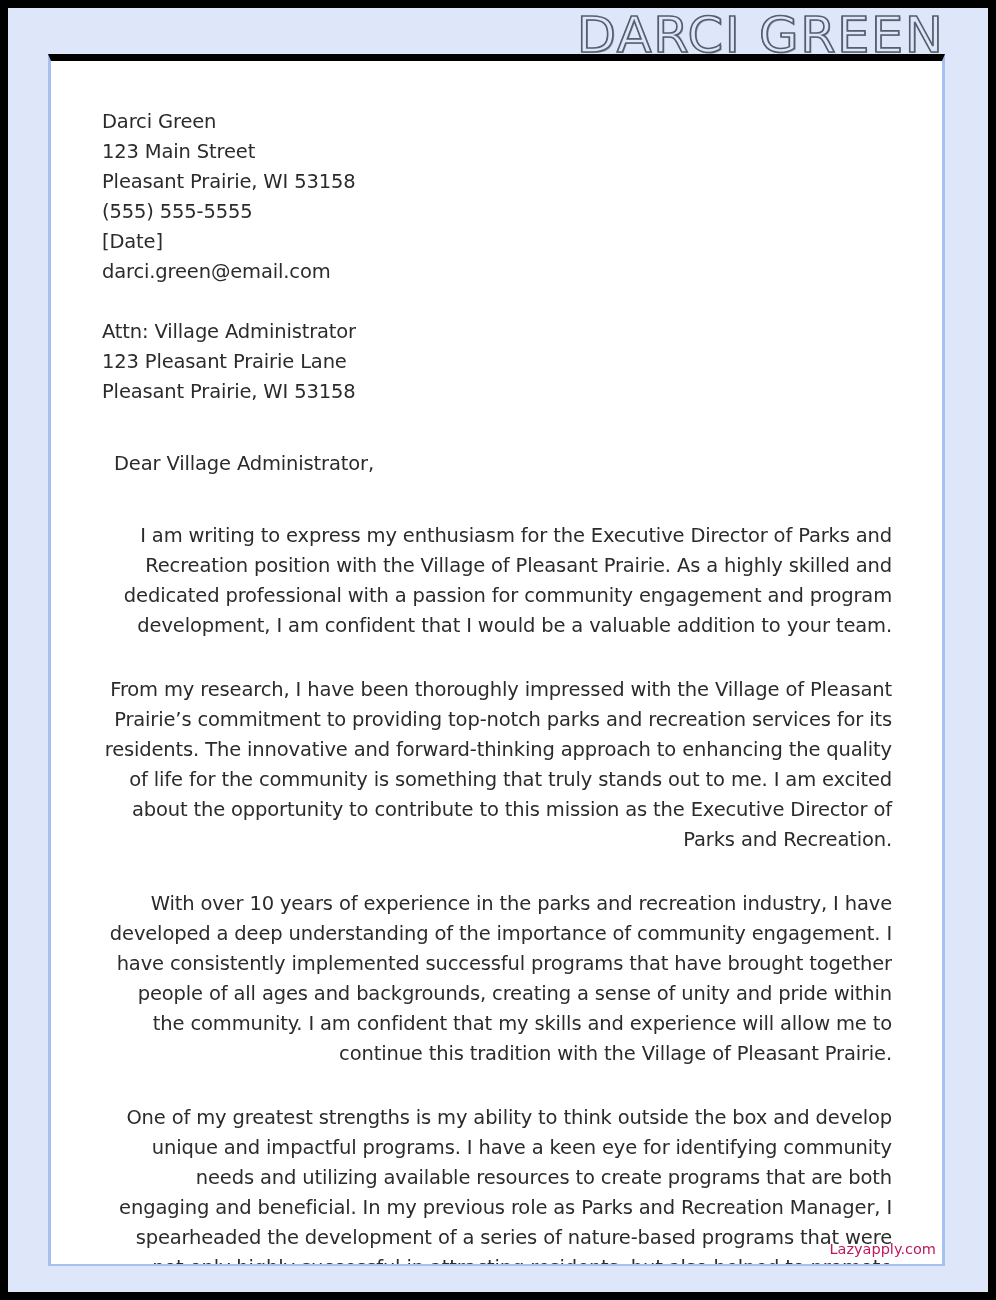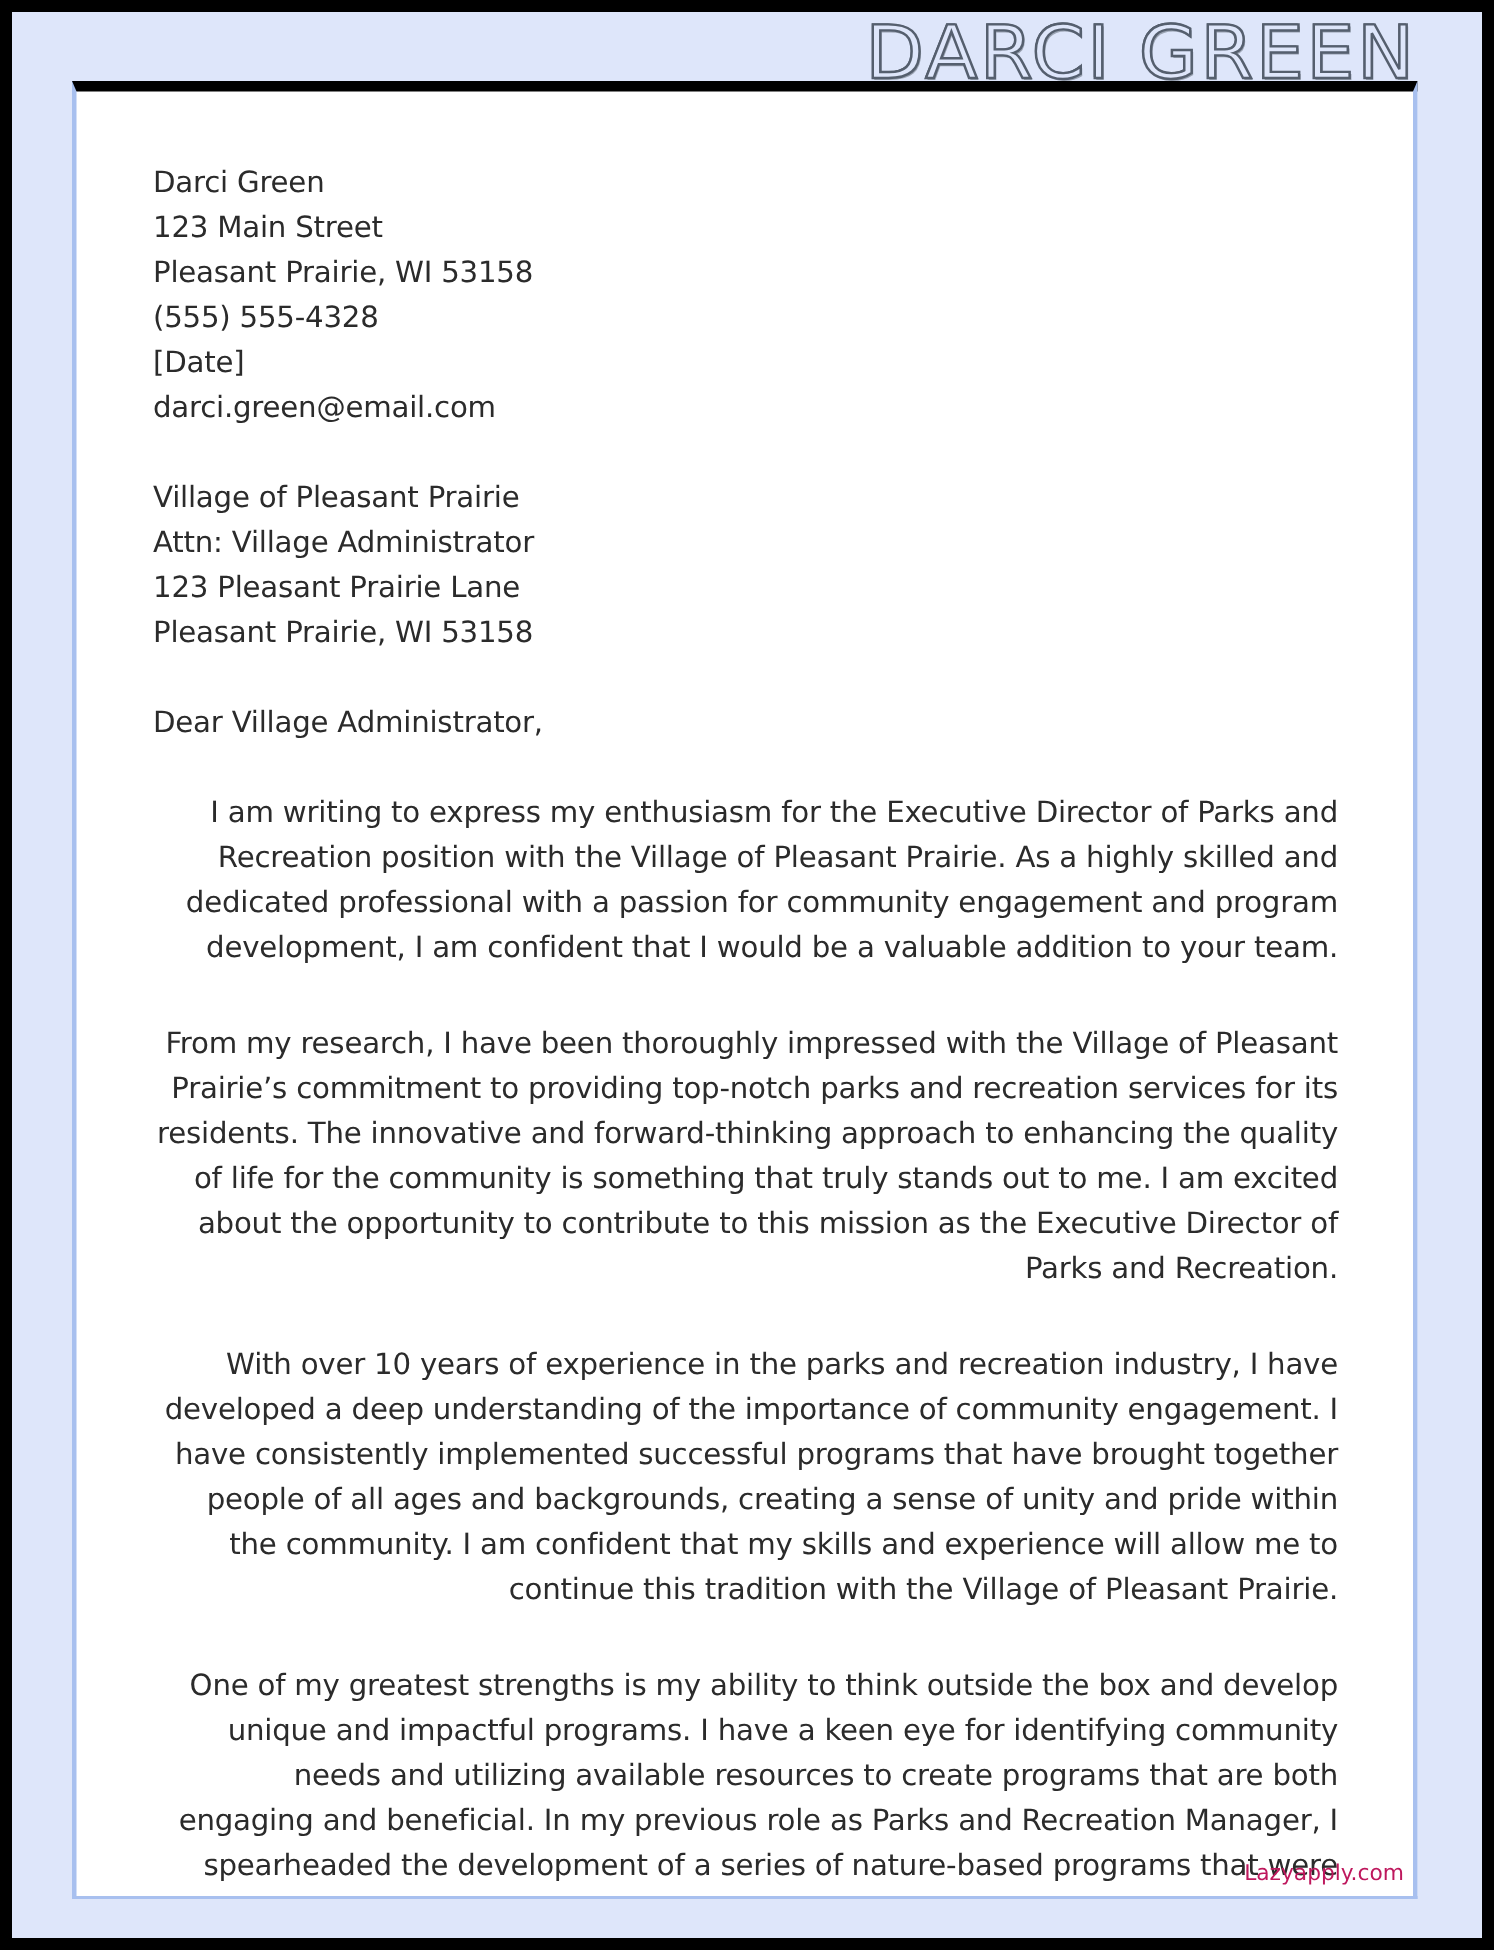--- a/index.html
+++ b/index.html
@@ -94,21 +94,21 @@
   .para {
     margin: 0;
     text-align: right;
   }
 
   .para + .para {
     margin-top: 34px;
   }
 
   .salutation {
-    margin: 0;
+    margin: 12px;
   }
 
   
   .watermark {
     position: absolute;
     right: 52px;
     bottom: 34px;
     font-size: 14.5px;
     line-height: 18px;
     color: #be185d;
@@ -126,29 +126,28 @@
   </div>
 
   <div class="page">
     <div class="page-inner">
       <div class="letter">
 
         <div>
           <div class="addr-line">Darci Green</div>
           <div class="addr-line">123 Main Street</div>
           <div class="addr-line">Pleasant Prairie, WI 53158</div>
-          <div class="addr-line">(555) 555-4328</div>
+          <div class="addr-line">(555) 555-5555</div>
           <div class="addr-line">[Date]</div>
           <div class="addr-line">darci.green@email.com</div>
         </div>
 
         <div class="block-gap"></div>
 
         <div>
-          <div class="addr-line">Village of Pleasant Prairie</div>
           <div class="addr-line">Attn: Village Administrator</div>
           <div class="addr-line">123 Pleasant Prairie Lane</div>
           <div class="addr-line">Pleasant Prairie, WI 53158</div>
         </div>
 
         <div class="block-gap"></div>
 
         <p class="salutation">Dear Village Administrator,</p>
 
         <div class="block-gap"></div>

